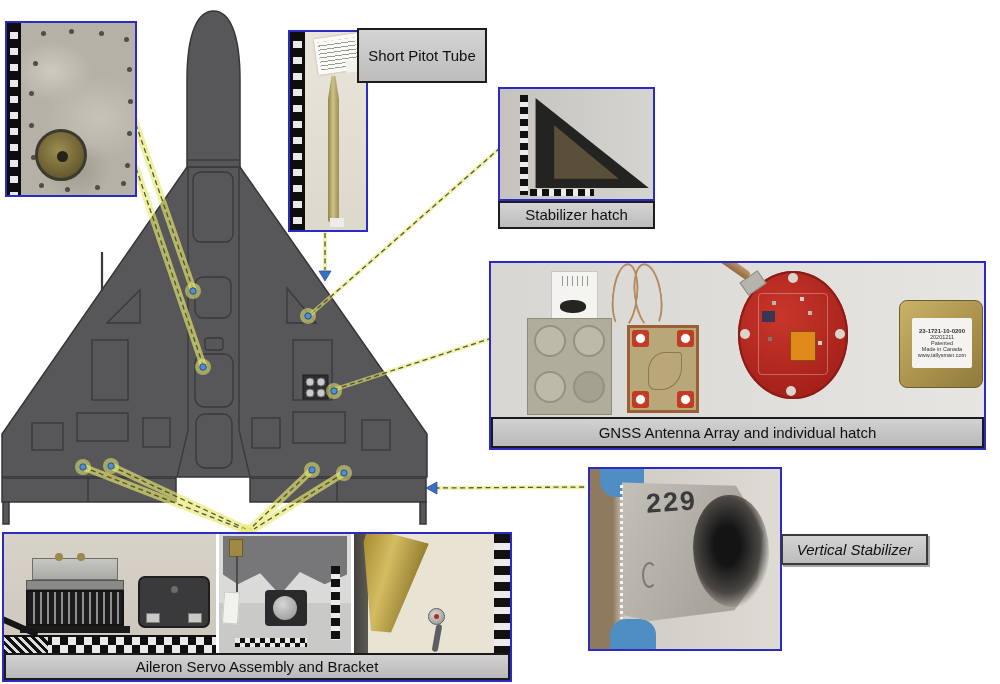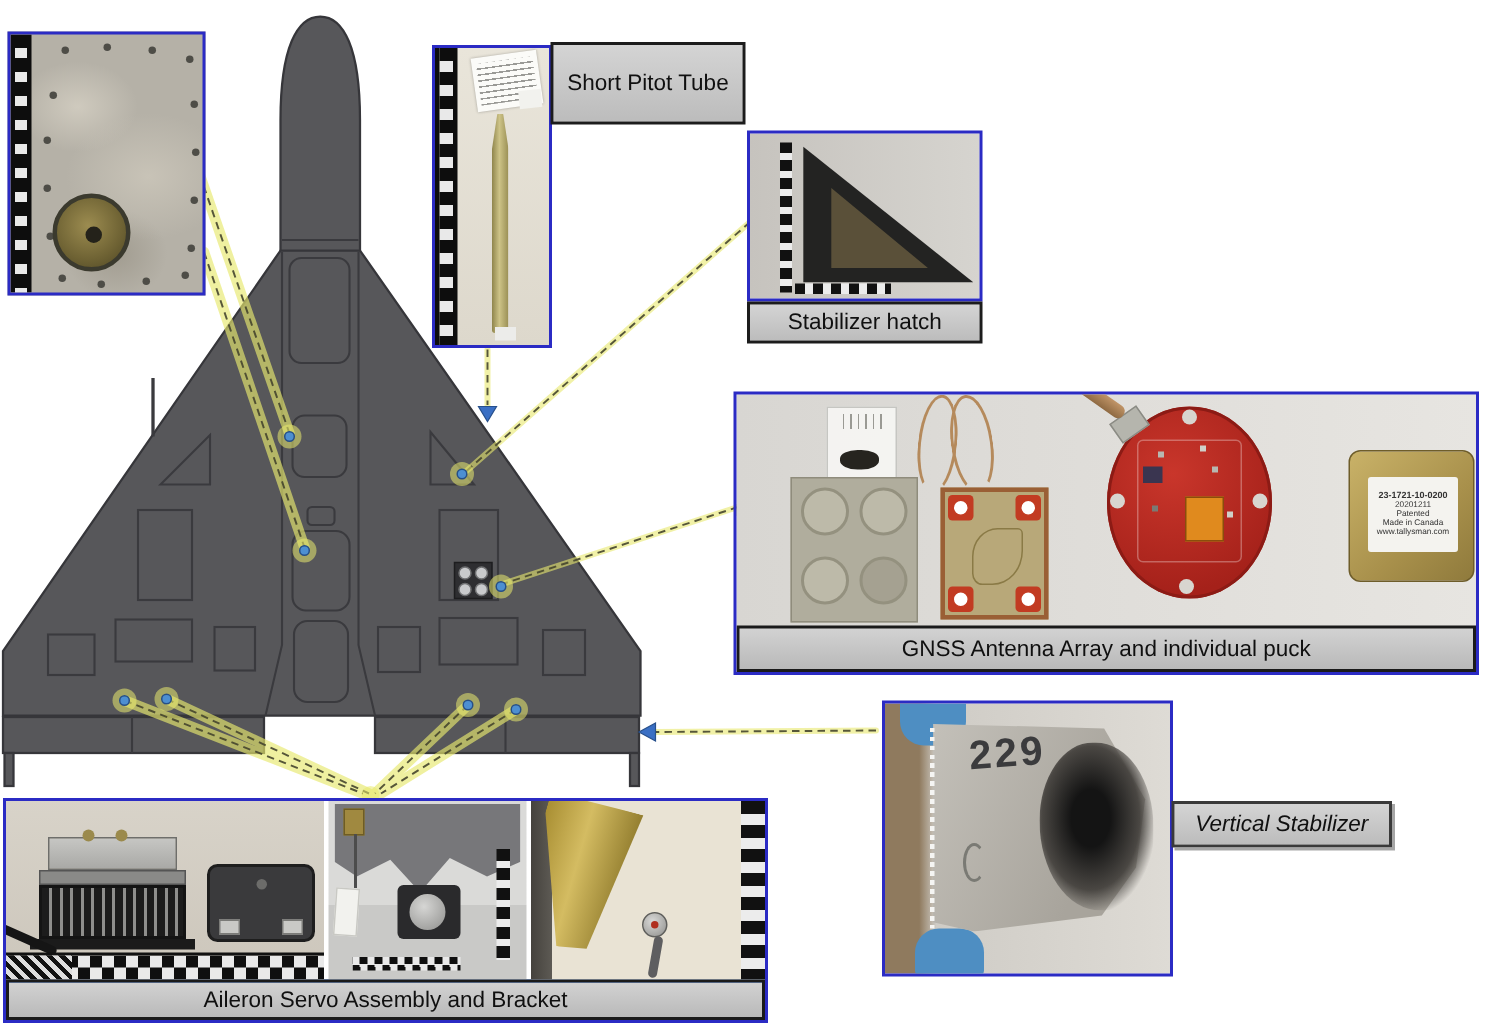--- a/index.html
+++ b/index.html
@@ -138,21 +138,21 @@
     <div class="a" style="left:26px;top:4px;width:44px;height:36px;background:#fbfbf8;transform:rotate(-8deg);
          box-shadow:0 0 2px rgba(0,0,0,.3);padding:4px 3px;">
       <div style="height:100%;background:repeating-linear-gradient(180deg,transparent 0 3px,#9a9a96 3px 4px);"></div>
     </div>
     <div class="a" style="left:56px;top:28px;width:15px;height:12px;background:#f2f2ee;transform:rotate(-6deg);"></div>
     <div class="a" style="left:38px;top:44px;width:11px;height:146px;border-radius:4px 4px 2px 2px;
          background:linear-gradient(90deg,#8f854c,#cdc387 45%,#9a8f55);
          clip-path:polygon(32% 0,68% 0,100% 16%,100% 100%,0 100%,0 16%);"></div>
     <div class="a" style="left:40px;top:186px;width:14px;height:9px;background:#ececea;"></div>
   </div>
-  <div class="label-box" style="left:367px;top:28px;width:130px;height:55px;font-size:15px;">Short Pitot Tube</div>
+  <div class="label-box" style="left:357px;top:28px;width:130px;height:55px;font-size:15px;">Short Pitot Tube</div>
 
   <div class="photo" style="left:498px;top:87px;width:157px;height:114px;background:linear-gradient(90deg,#c6c3be,#d6d4cf);">
     <div class="a" style="left:20px;top:6px;width:8px;height:100px;background:repeating-linear-gradient(180deg,#111 0 7px,#ececec 7px 12px);"></div>
     <div class="a" style="left:30px;top:100px;width:64px;height:7px;background:repeating-linear-gradient(90deg,#111 0 7px,#ececec 7px 12px);"></div>
     <div class="a" style="left:32px;top:6px;width:118px;height:96px;background:#232322;
          clip-path:polygon(3% 3%,3% 97%,99% 97%);">
       <div class="a" style="left:18px;top:28px;width:70px;height:58px;background:#6e6142;opacity:.75;
            clip-path:polygon(6% 4%,6% 96%,98% 96%);filter:blur(1px);"></div>
     </div>
   </div>
@@ -206,21 +206,21 @@
            display:flex;flex-direction:column;align-items:center;justify-content:center;color:#333;text-align:center;">
         <div style="font-size:6px;font-weight:bold;">23-1721-10-0200</div>
         <div style="font-size:5.5px;">20201211</div>
         <div style="font-size:5.5px;">Patented</div>
         <div style="font-size:5.5px;">Made in Canada</div>
         <div style="font-size:5.5px;">www.tallysman.com</div>
       </div>
     </div>
     <div class="a" style="left:0;bottom:0;width:100%;height:31px;border:2px solid #1a1a1a;
          background:linear-gradient(180deg,#d2d2d2,#b9b9b9);display:flex;align-items:center;justify-content:center;
-         font-size:15px;color:#101010;">GNSS Antenna Array and individual puck</div>
+         font-size:15px;color:#101010;">GNSS Antenna Array and individual hatch</div>
   </div>
 
   <div class="photo" style="left:588px;top:467px;width:194px;height:184px;
        background:linear-gradient(90deg,#8f7a5e 0 12%,#cfccc6 18%,#dedbd5);">
     <div class="a" style="left:10px;top:0;width:44px;height:28px;background:#4e8ec2;border-radius:0 0 16px 16px;"></div>
     <div class="a" style="left:20px;top:150px;width:46px;height:32px;background:#4e8ec2;border-radius:16px 16px 4px 4px;"></div>
     <div class="a" style="left:26px;top:6px;width:152px;height:152px;
          background:linear-gradient(115deg,#c5c2bb,#a8a49c 70%);
          clip-path:polygon(4% 5%,79% 7%,97% 38%,93% 68%,78% 89%,22% 96%,4% 92%);"></div>
     <div class="a" style="left:30px;top:16px;width:3px;height:134px;
@@ -228,21 +228,21 @@
     <div class="a" style="left:56px;top:18px;font-size:27px;font-weight:600;letter-spacing:2px;color:#3b3b3d;transform:rotate(-4deg);">229</div>
     <div class="a" style="left:103px;top:26px;width:76px;height:112px;border-radius:48% 52% 45% 55%;
          background:radial-gradient(ellipse at 45% 45%,#141414 22%,#4a4743 55%,rgba(74,71,67,0) 74%),
          radial-gradient(circle at 62% 28%,#ddd 2%,transparent 5%),
          radial-gradient(circle at 40% 62%,#cfcfcf 2%,transparent 5%),
          radial-gradient(circle at 70% 58%,#bbb 2%,transparent 4%);"></div>
     <div class="a" style="left:52px;top:93px;width:15px;height:26px;border:2px solid #7a7a74;border-radius:50%;border-right-color:transparent;"></div>
   </div>
   <div class="label-box" style="left:781px;top:534px;width:147px;height:31px;border-color:#3a3a3a;box-shadow:2px 2px 0 rgba(0,0,0,.35);font-style:italic;">Vertical Stabilizer</div>
 
-  <div class="photo" style="left:2px;top:532px;width:510px;height:150px;background:#3b82f6;">
+  <div class="photo" style="left:2px;top:532px;width:510px;height:150px;background:#8b5cf6;">
     <div class="a" style="left:0;top:0;width:100%;height:119px;display:flex;gap:3px;background:#fff;">
 
       <div style="position:relative;width:212px;height:119px;background:linear-gradient(180deg,#d8d3c9,#ccc6bb);overflow:hidden;">
         <div class="a" style="left:28px;top:24px;width:86px;height:22px;background:linear-gradient(180deg,#c6c6c3,#a9a9a6);border:1px solid #6e6e6b;">
           <div class="a" style="left:22px;top:-6px;width:8px;height:8px;border-radius:50%;background:#9b8a4c;"></div>
           <div class="a" style="left:44px;top:-6px;width:8px;height:8px;border-radius:50%;background:#9b8a4c;"></div>
         </div>
         <div class="a" style="left:22px;top:46px;width:98px;height:10px;background:#8a8a88;border:1px solid #555;"></div>
         <div class="a" style="left:22px;top:56px;width:98px;height:36px;border:2px solid #141414;
              background:repeating-linear-gradient(90deg,#1c1c1c 0 5px,#8f8f8d 5px 7px);"></div>

